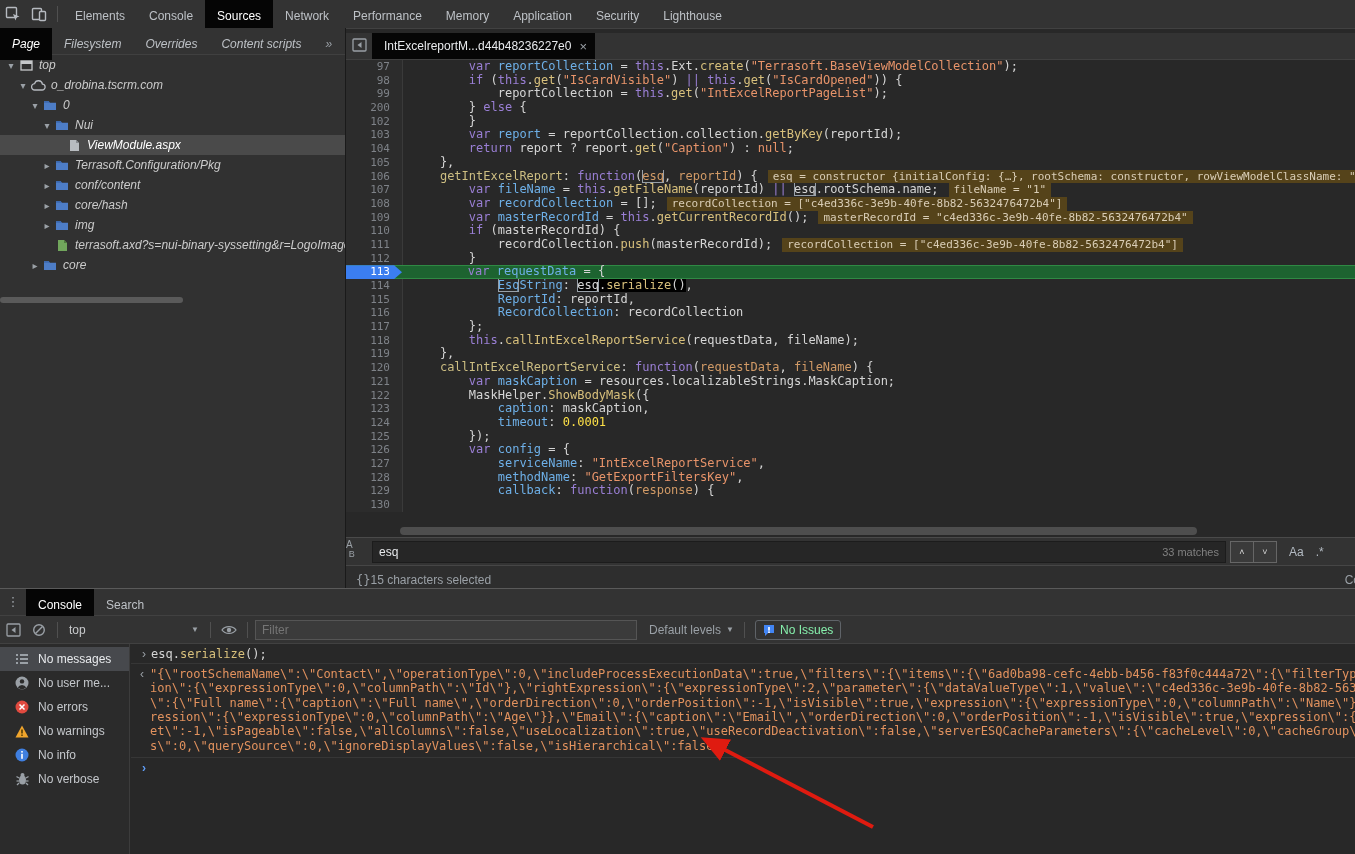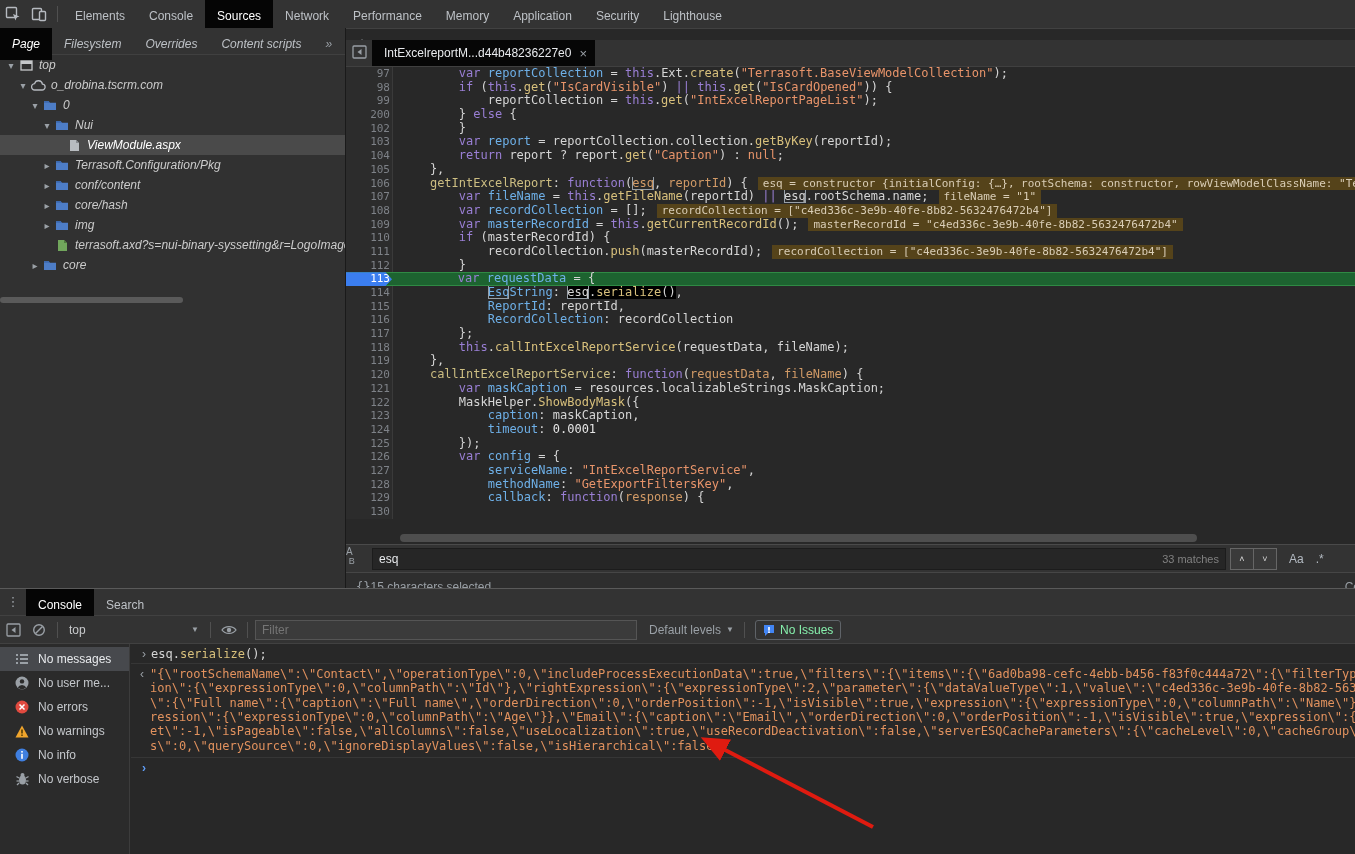--- a/index.html
+++ b/index.html
@@ -20,35 +20,35 @@
   #src-side{position:absolute;left:0;top:0;width:345px;height:100%;background:#313131;border-right:1px solid #1a1a1a;font-style:italic;}
   #side-tabs{position:absolute;left:0;top:0;width:100%;height:26px;background:#333;border-bottom:1px solid #404040;display:flex;align-items:stretch;}
   #tree{position:absolute;left:0;top:27px;width:100%;height:266px;overflow:hidden;}
   .trow{height:20px;display:flex;align-items:center;white-space:nowrap;cursor:pointer;color:#ccc;}
   .trow.sel{background:#4a4a4a;color:#fff;}
   .texp{width:14px;text-align:center;color:#9aa0a6;font-size:10px;flex:none;}
   .tico{width:16px;height:14px;margin-right:5px;flex:none;display:inline-flex;align-items:center;justify-content:center;}
   #tree-sb{position:absolute;left:0;top:268px;width:100%;height:8px;}
   #tree-sb .thumb{position:absolute;left:0;top:1px;width:183px;height:6px;background:#5a5a5a;border-radius:3px;}
   
-  #src-main{position:absolute;left:346px;top:12px;right:0;height:100%;}
+  #src-main{position:absolute;left:346px;top:5px;right:0;height:100%;}
   #ed-tabs{position:absolute;left:0;top:0;width:100%;height:26px;background:#333;border-bottom:1px solid #404040;display:flex;align-items:stretch;}
   #ed-tab{background:#060606;color:#e8eaed;display:flex;align-items:center;padding:0 8px 0 12px;max-width:360px;cursor:pointer;}
   #ed-tab .x{margin-left:8px;color:#9aa0a6;font-size:13px;cursor:pointer;}
   #code{position:absolute;left:0;top:27px;width:100%;height:465px;overflow:hidden;font-size:12px;line-height:13.7px;}
   .cl{height:13.7px;white-space:pre;display:flex;}
-  .ln{width:44px;flex:none;text-align:right;padding-right:2px;color:#7e8288;background:#2c2c2c;border-right:1px solid #3a3a3a;
+  .ln{width:44px;flex:none;text-align:right;padding-right:12px;color:#7e8288;background:#2c2c2c;border-right:1px solid #3a3a3a;
       font-family:"DejaVu Sans Mono",monospace;font-size:11px;cursor:pointer;}
   .ct{flex:1;padding-left:8px;font-family:"DejaVu Sans Mono","Liberation Mono",monospace;white-space:pre;overflow:hidden;}
   .cl.exec{background:#1d6330;box-shadow:inset 0 1px 0 #2f8a44,inset 0 -1px 0 #2f8a44;}
   .cl.exec .ln{background:#3b7ef0;color:#fff;border-right:none;
       clip-path:polygon(0 0,86% 0,100% 50%,86% 100%,0 100%);}
   .tk-pl{color:#d5d5d5}.tk-k{color:#9a7fd5}.tk-s{color:#e8946a}.tk-vd{color:#6eb0e8}
   .tk-pk{color:#6eb0e8}.tk-fk{color:#cdbe82}.tk-fn{color:#d8c07c}.tk-pm{color:#d19a66}
-  .tk-num{color:#e5e5e5}.tk-nul{color:#e8946a}.tk-op{color:#9a7fd5}
+  .tk-num{color:#fde047}.tk-nul{color:#e8946a}.tk-op{color:#9a7fd5}
   .mbox{outline:1px solid #98a0a8;outline-offset:-1px;}
   .selx{background:#000;}
   .hint{display:inline-block;margin-left:10px;padding:0 5px;background:#55431a;color:#d9cdb6;font-size:11px;}
   #code-sb{position:absolute;left:0;top:492px;width:100%;height:12px;}
   #code-sb .thumb{position:absolute;left:54px;top:2px;width:797px;height:8px;background:#4e4e4e;border-radius:4px;}
   
   #searchbar{position:absolute;left:0;top:504px;width:100%;height:28px;background:#333;border-top:1px solid #4a4a4a;display:flex;align-items:center;}
   #search-field{position:relative;height:20px;flex:0 0 852px;background:#262626;border:1px solid #1c1c1c;margin-left:2px;display:flex;align-items:center;}
   #search-field input{background:transparent;border:none;outline:none;color:#e8eaed;font-family:"Liberation Sans",sans-serif;font-size:12px;width:740px;padding:0 6px;}
   #matches{position:absolute;right:6px;color:#808080;font-size:11px;}

